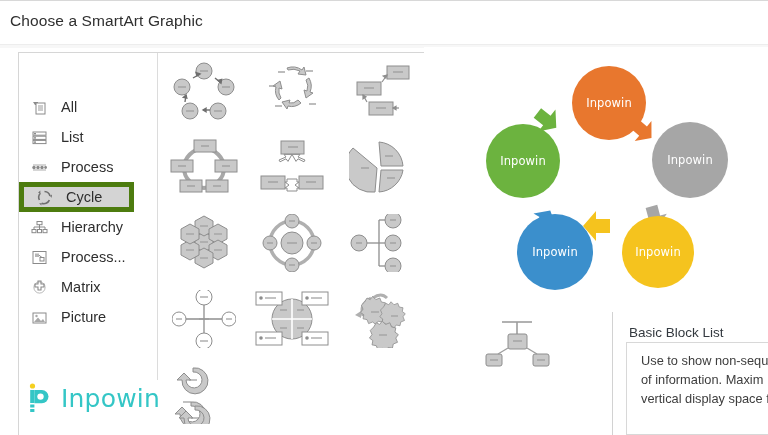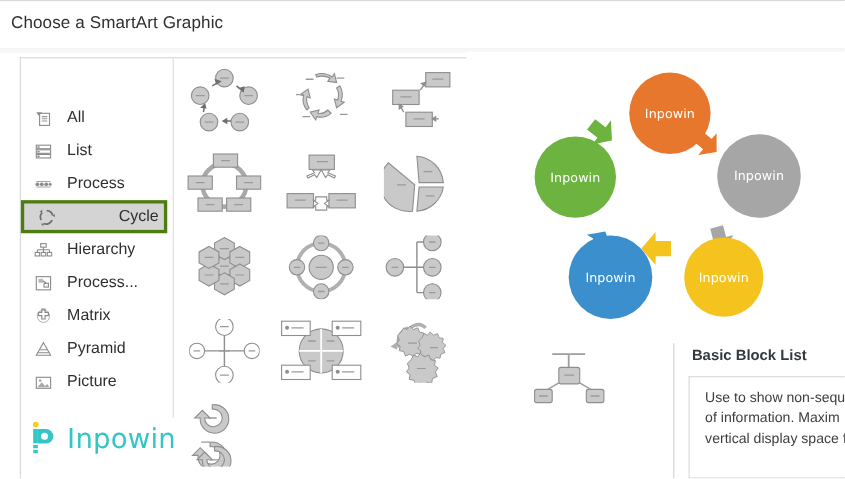--- a/index.html
+++ b/index.html
@@ -44,24 +44,23 @@
     padding-left:12px;
     box-sizing:border-box;
     cursor:default;
   }
   .cat-item .lbl{
     font-size:14.5px;color:#2e2e2e;
     margin-left:13px;white-space:nowrap;
   }
   .cat-item.selected{
     background:#d4d4d4;
-    border:3px solid #4d7c0f;
+    border:5px solid #4d7c0f;
     box-sizing:border-box;
-    width:133px;
-    gap:44px;
+    width:115px;
   }
   .cat-ico{width:17px;height:17px;flex:0 0 17px;display:block;}
 
   
   .logo{
     position:absolute;left:26px;top:382px;
     display:flex;align-items:center;gap:9px;
   }
   .logo-mark{width:26px;height:32px;display:block;}
   .logo-text{
@@ -103,22 +102,22 @@
   }
 
   
   .desc{
     position:absolute;left:612px;top:312px;
     width:156px;height:123px;
     border-left:1px solid #d2d2d2;
     box-sizing:border-box;
   }
   .desc-title{
-    position:absolute;left:16px;top:3px;
-    font-size:13.5px;font-weight:bold;color:#33393f;
+    position:absolute;left:16px;top:13px;
+    font-size:13.5px;font-weight:normal;color:#33393f;
     white-space:nowrap;
   }
   .desc-box{
     position:absolute;left:13px;top:30px;
     width:160px;height:93px;
     border:1px solid #d8d8d8;border-right:none;
     box-sizing:border-box;
   }
   .desc-body{
     position:absolute;left:14px;top:8px;
@@ -218,28 +217,20 @@
     </div>
 
     <div class="cat-item">
       <svg class="cat-ico" viewBox="0 0 17 17">
         <path d="M7 2 h3 v3 h3 v3 h-3 v3 h-3 v-3 h-3 v-3 h3 z" fill="none" stroke="#8a8a8a" stroke-width="1.1"></path>
         <circle cx="8.5" cy="8.5" r="5.6" fill="none" stroke="#8a8a8a" stroke-width=".6"></circle>
       </svg>
       <span class="lbl">Matrix</span>
     </div>
 
-    <div class="cat-item">
-      <svg class="cat-ico" viewBox="0 0 17 17">
-        <path d="M8.5 2.5 L15 14 L2 14 Z" fill="none" stroke="#8a8a8a"></path>
-        <line x1="5.3" y1="9" x2="11.7" y2="9" stroke="#8a8a8a"></line>
-        <line x1="3.7" y1="11.7" x2="13.3" y2="11.7" stroke="#8a8a8a"></line>
-      </svg>
-      <span class="lbl">Pyramid</span>
-    </div>
 
     <div class="cat-item">
       <svg class="cat-ico" viewBox="0 0 17 17">
         <rect x="2" y="4" width="13" height="10" fill="none" stroke="#8a8a8a"></rect>
         <circle cx="5.5" cy="7" r="1.2" fill="#a8a8a8"></circle>
         <path d="M3 13 L7 8.5 L10 12 L12 10 L14 13 Z" fill="#a8a8a8"></path>
       </svg>
       <span class="lbl">Picture</span>
     </div>
 

